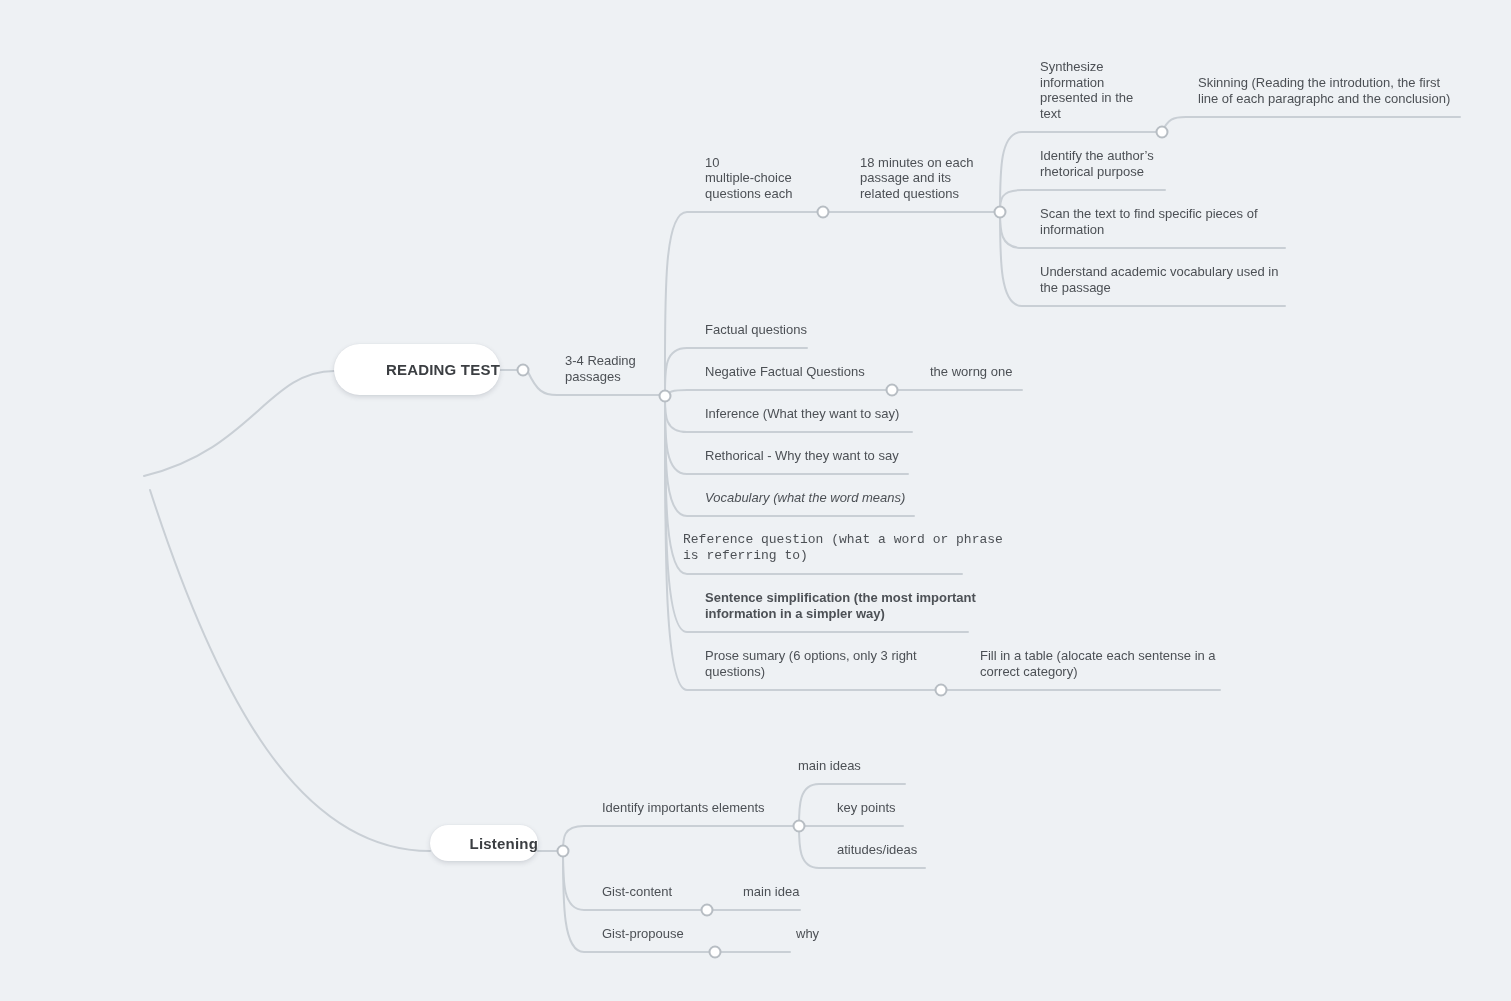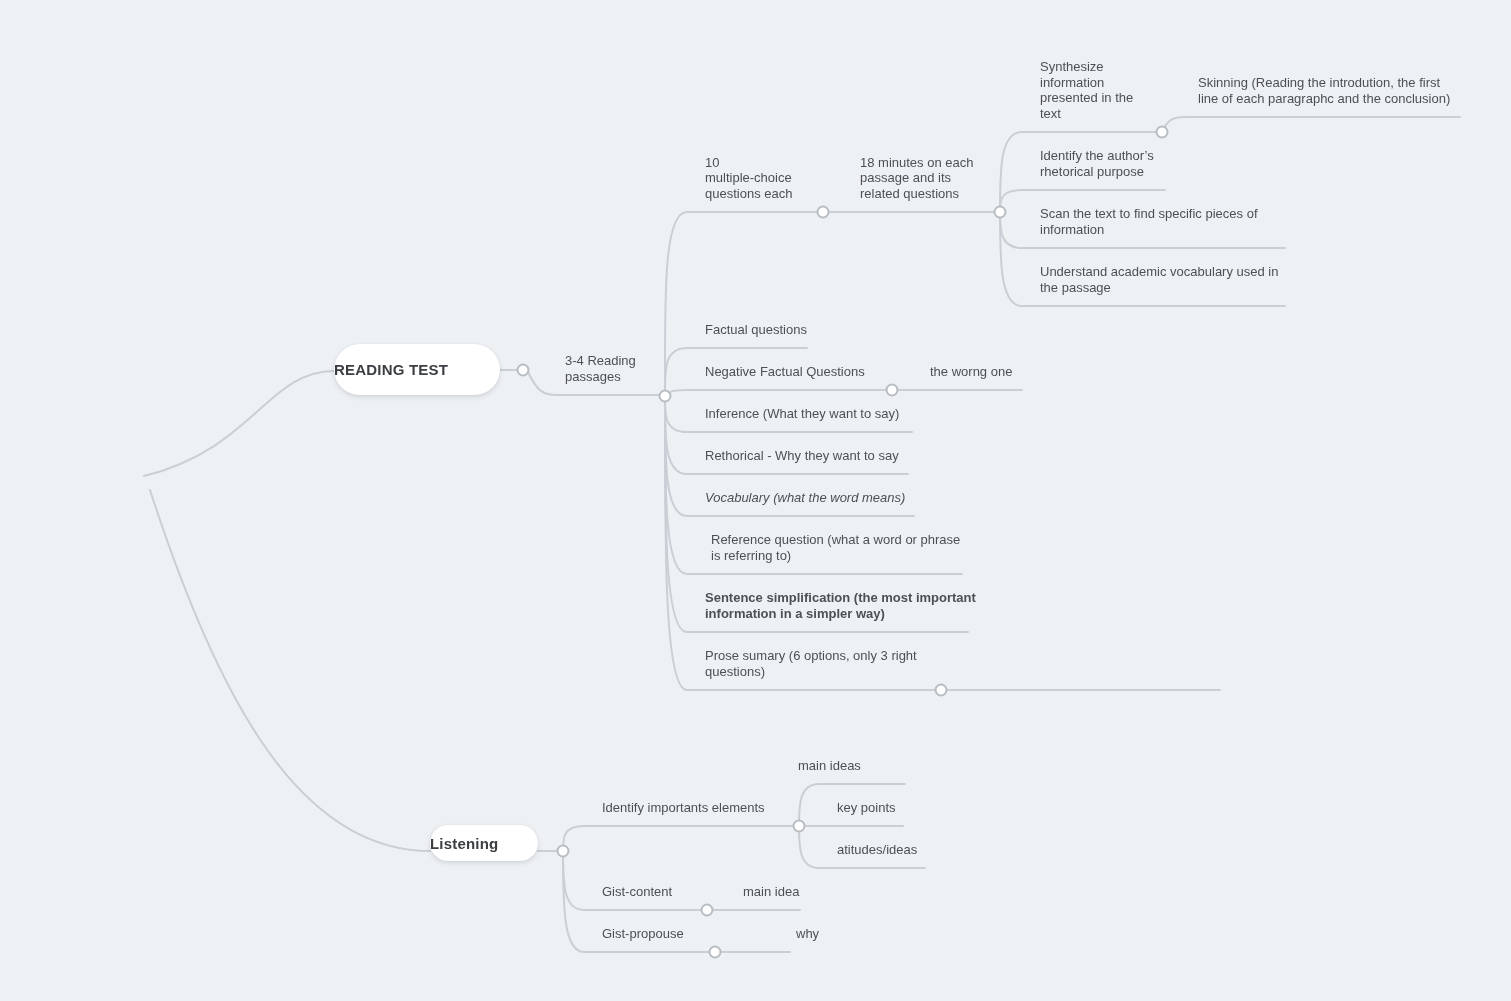--- a/index.html
+++ b/index.html
@@ -24,21 +24,21 @@
   }
   .toggle {
     fill: var(--toggle-fill, #ffffff);
     stroke: var(--toggle-stroke, #b7bdc3);
     stroke-width: 2;
   }
   .pill {
     position: absolute;
     display: flex;
     align-items: center;
-    justify-content: flex-start;
+    justify-content: flex-end;
     border-radius: 36px;
     cursor: pointer;
   }
   .pill.root {
     background: var(--root-fill, #59c2f1);
     color: var(--root-text, #ffffff);
     font-size: 21px;
     letter-spacing: 0.4px;
   }
   .pill.topic {
@@ -139,26 +139,28 @@
   <div class="label" style="left:1040px;bottom:764px;">Scan the text to find specific pieces of
 information</div>
   <div class="label" style="left:1040px;bottom:706px;">Understand academic vocabulary used in
 the passage</div>
   <div class="label" style="left:705px;bottom:664px;">Factual questions</div>
   <div class="label" style="left:705px;bottom:622px;">Negative Factual Questions</div>
   <div class="label" style="left:930px;bottom:622px;">the worng one</div>
   <div class="label" style="left:705px;bottom:580px;">Inference (What they want to say)</div>
   <div class="label" style="left:705px;bottom:538px;">Rethorical - Why they want to say</div>
   <div class="label" style="left:705px;bottom:496px;font-style:italic;">Vocabulary (what the word means)</div>
-  <div class="label" style="left:711px;bottom:438px;">Reference question (what a word or phrase
+  <div class="label" style="left:683px;bottom:438px;font-family:Liberation Mono, monospace;">Reference question (what a word or phrase
 is referring to)</div>
   <div class="label" style="left:705px;bottom:380px;font-weight:bold;">Sentence simplification (the most important
 information in a simpler way)</div>
   <div class="label" style="left:705px;bottom:322px;">Prose sumary (6 options, only 3 right
 questions)</div>
+  <div class="label" style="left:980px;bottom:322px;">Fill in a table (alocate each sentense in a
+correct category)</div>
 
   <div class="label" style="left:602px;bottom:186px;">Identify importants elements</div>
   <div class="label" style="left:798px;bottom:228px;">main ideas</div>
   <div class="label" style="left:837px;bottom:186px;">key points</div>
   <div class="label" style="left:837px;bottom:144px;">atitudes/ideas</div>
   <div class="label" style="left:602px;bottom:102px;">Gist-content</div>
   <div class="label" style="left:743px;bottom:102px;">main idea</div>
   <div class="label" style="left:602px;bottom:60px;">Gist-propouse</div>
   <div class="label" style="left:752px;bottom:60px;margin-left:44px;">why</div>
 

